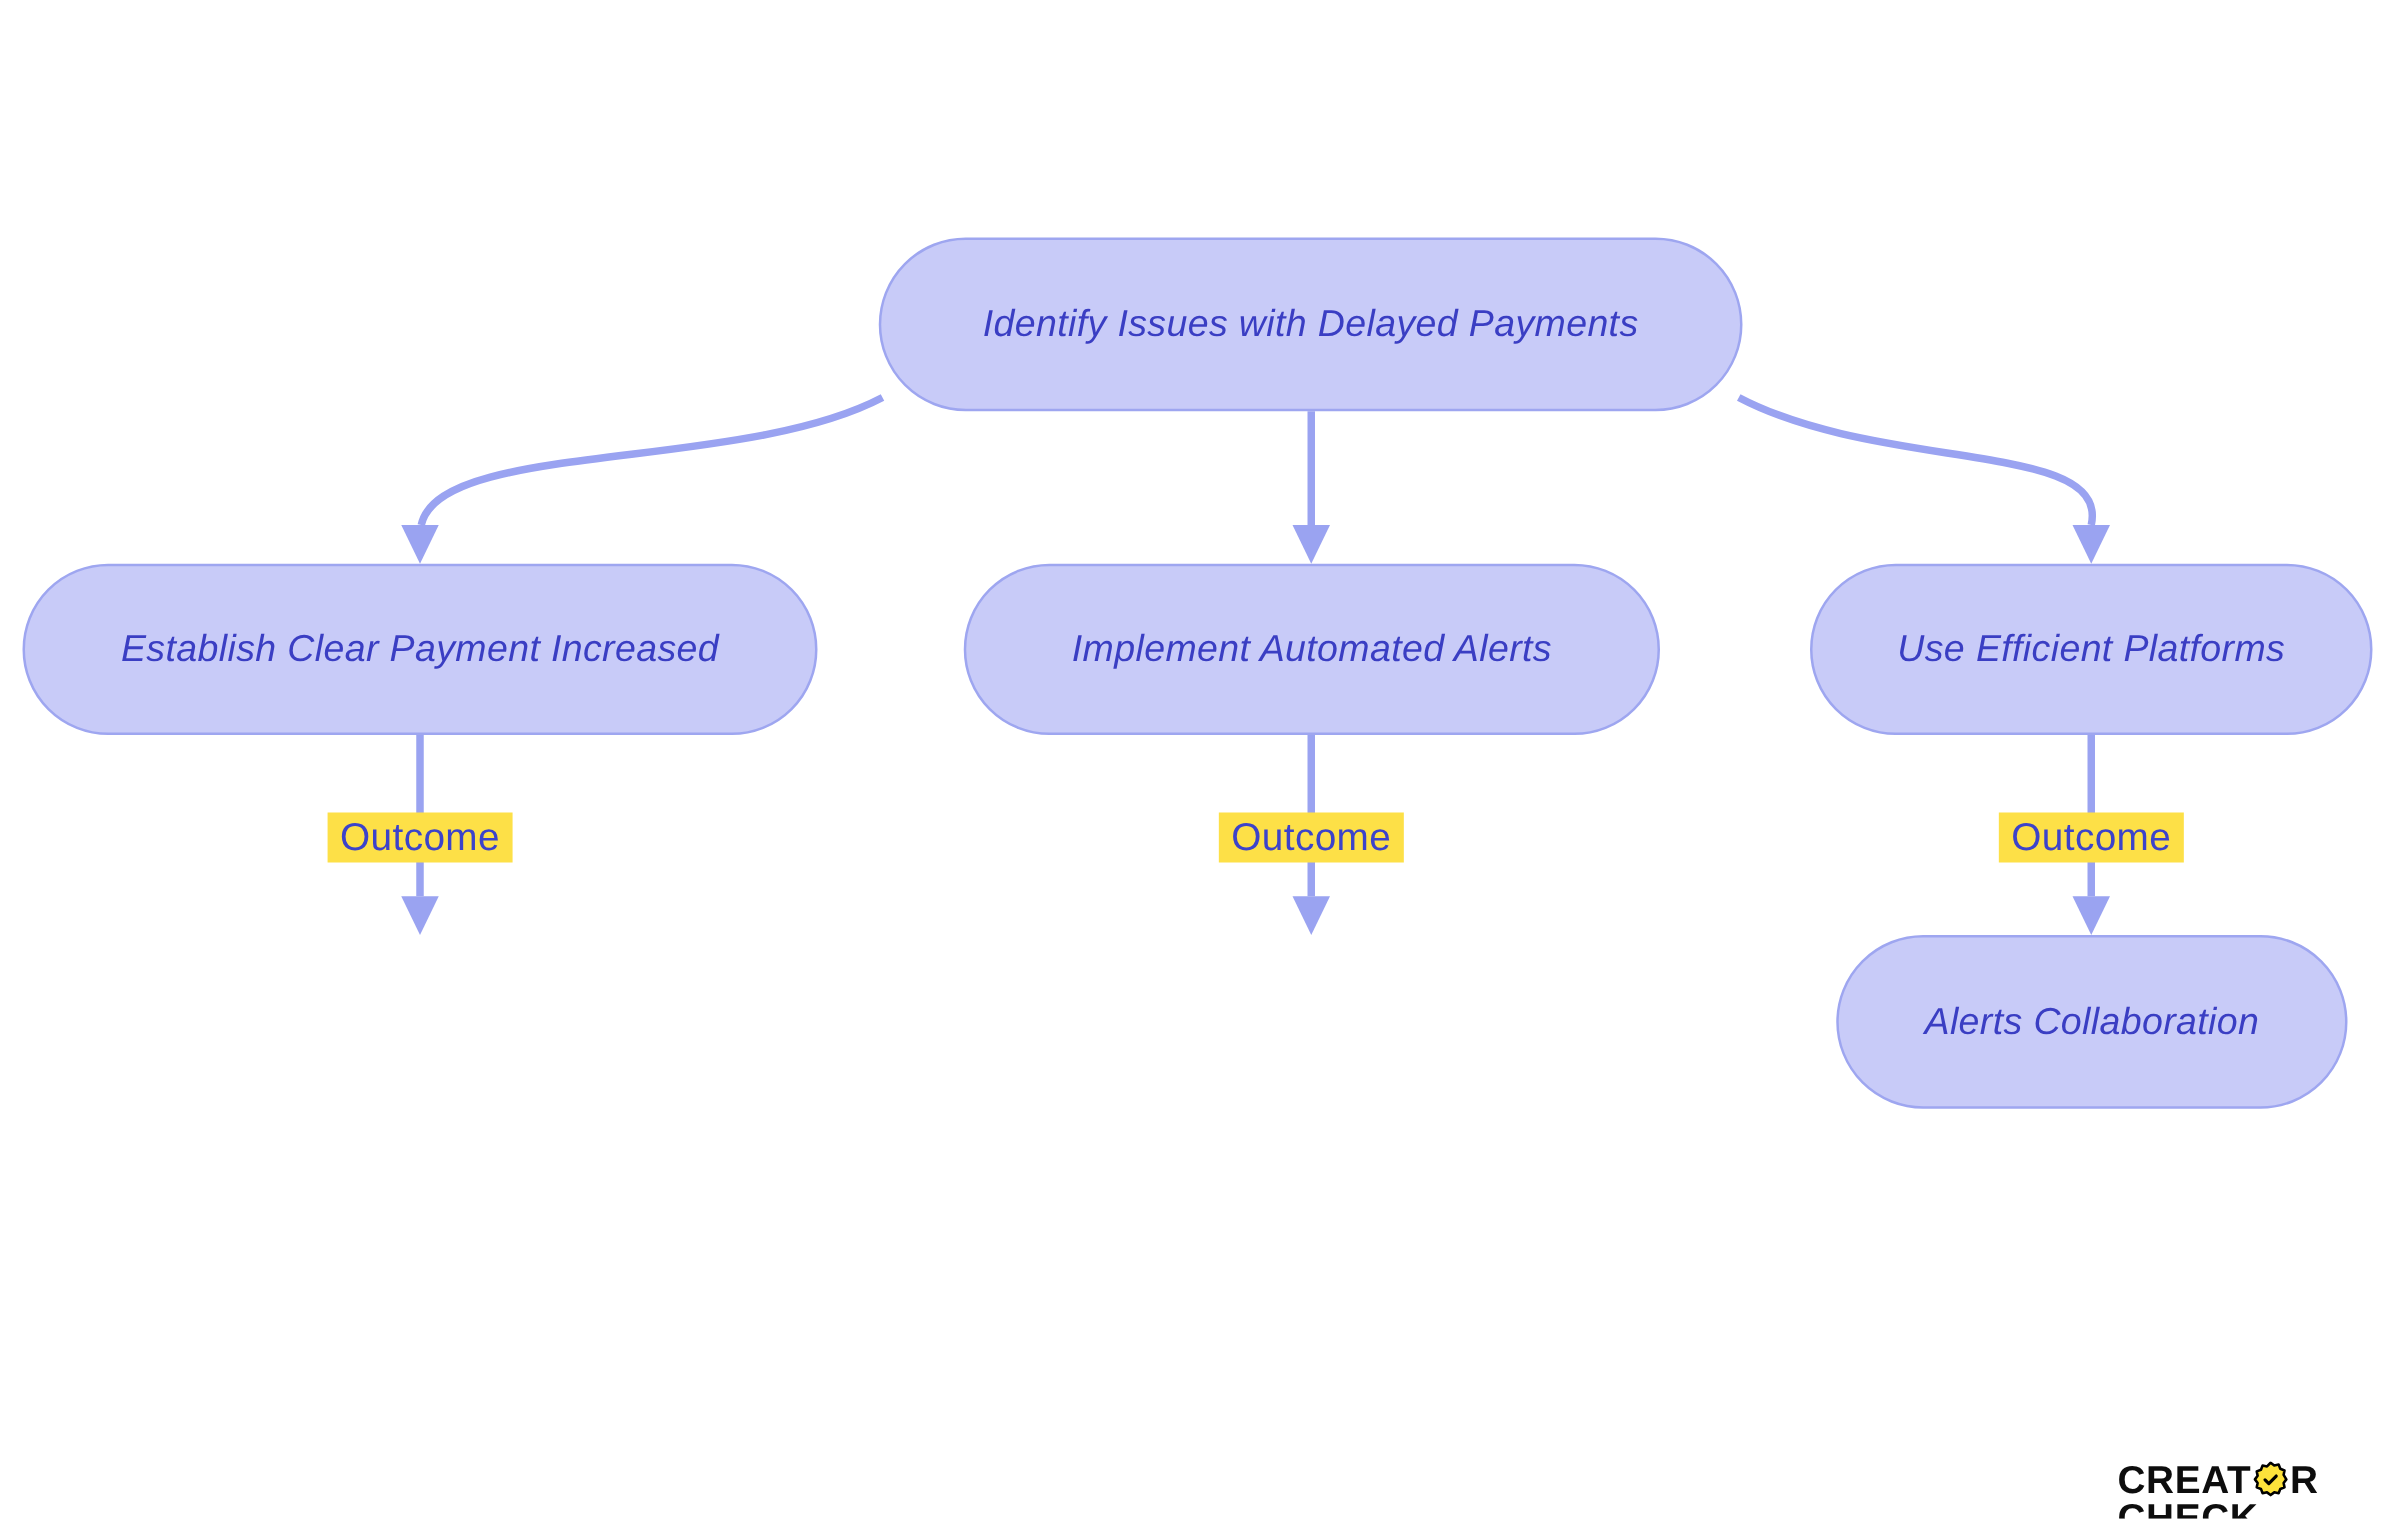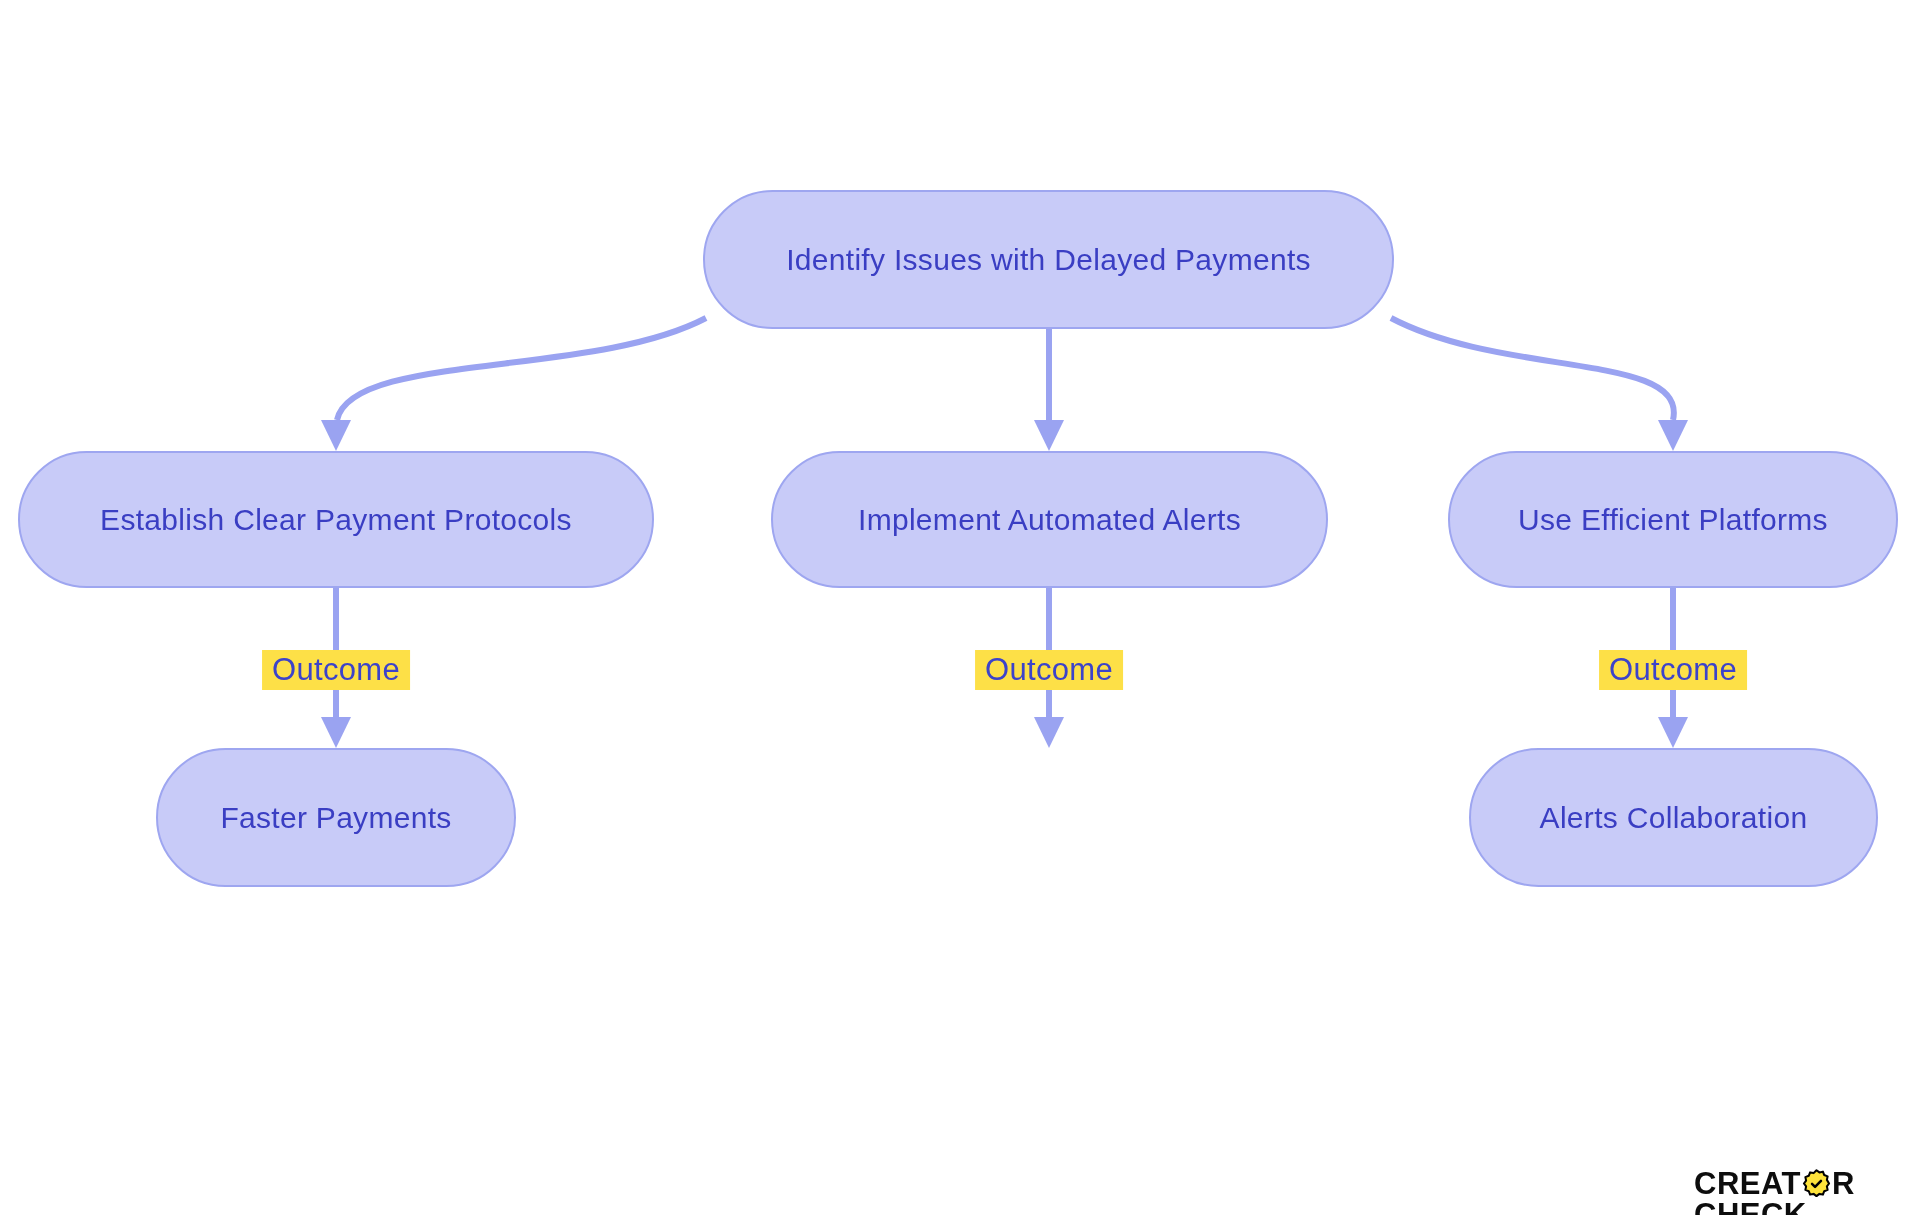--- a/index.html
+++ b/index.html
@@ -38,20 +38,21 @@
     align-items: center;
     justify-content: center;
     text-align: center;
     background: var(--node-fill);
     border: 2px solid var(--node-border);
     border-radius: 70px;
     color: var(--node-text);
     font-size: 30px;
     letter-spacing: 0.3px;
     white-space: nowrap;
+    font-style: italic;
   }
   .node-root   { left: 703px;  top: 190px; width: 691px; height: 139px; }
   .node-b0     { left: 18px;   top: 451px; width: 636px; height: 137px; }
   .node-b1     { left: 771px;  top: 451px; width: 557px; height: 137px; }
   .node-b2     { left: 1448px; top: 451px; width: 450px; height: 137px; }
   .node-o0     { left: 156px;  top: 748px; width: 360px; height: 139px; }
   .node-o1     { left: 880px;  top: 748px; width: 338px; height: 139px; }
   .node-o2     { left: 1469px; top: 748px; width: 409px; height: 139px; }
   .edge-label {
     position: absolute;
@@ -108,29 +109,28 @@
 
     <path class="edge-path" d="M 1049 588 L 1049 717"></path>
     <polygon class="edge-arrowhead" points="1034,717 1064,717 1049,748"></polygon>
 
     <path class="edge-path" d="M 1673 588 L 1673 717"></path>
     <polygon class="edge-arrowhead" points="1658,717 1688,717 1673,748"></polygon>
   </svg>
 
   <div class="node node-root">Identify Issues with Delayed Payments</div>
 
-  <div class="node node-b0">Establish Clear Payment Protocols</div>
+  <div class="node node-b0">Establish Clear Payment Increased</div>
   <div class="node node-b2">Use Efficient Platforms</div>
   <div class="node node-b1">Implement Automated Alerts</div>
 
   <div class="edge-label edge-label-0">Outcome</div>
   <div class="edge-label edge-label-1">Outcome</div>
   <div class="edge-label edge-label-2">Outcome</div>
 
-  <div class="node node-o0">Faster Payments</div>
   <div class="node node-o2">Alerts Collaboration</div>
 
   <div class="watermark">
     <div class="watermark-row">
       <span>CREAT</span>
       <span class="badge-icon-wrap">
         <svg width="29" height="29" viewBox="0 0 24 24" xmlns="http://www.w3.org/2000/svg">
           <path d="M12 1l2.4 1.8 2.9-.6 1.1 2.8 2.8 1.1-.6 2.9L22.4 12l-1.8 2.4.6 2.9-2.8 1.1-1.1 2.8-2.9-.6L12 22.4l-2.4-1.8-2.9.6-1.1-2.8-2.8-1.1.6-2.9L1.6 12l1.8-2.4-.6-2.9 2.8-1.1 1.1-2.8 2.9.6z" fill="var(--badge-yellow)" stroke="#000000" stroke-width="1.7" stroke-linejoin="round"></path>
           <path d="M8.3 12.3l2.5 2.5 4.9-5" fill="none" stroke="#000000" stroke-width="2.1" stroke-linecap="round" stroke-linejoin="round"></path>
         </svg>

